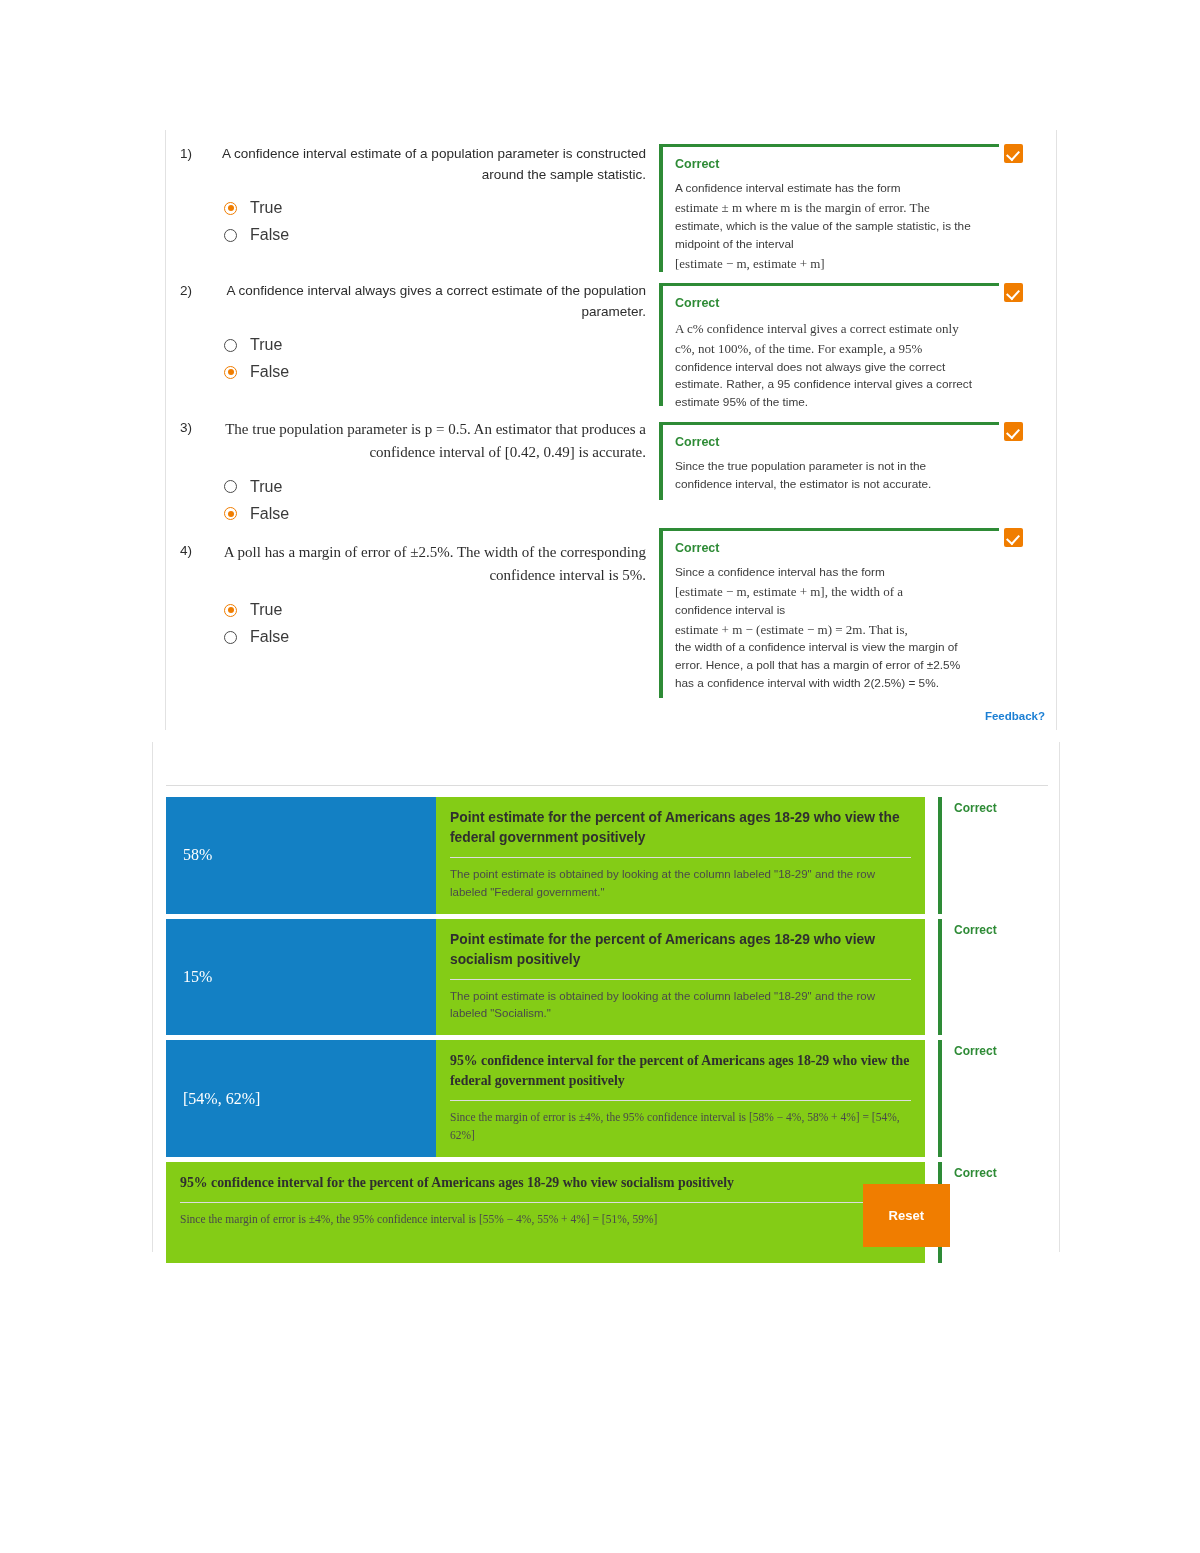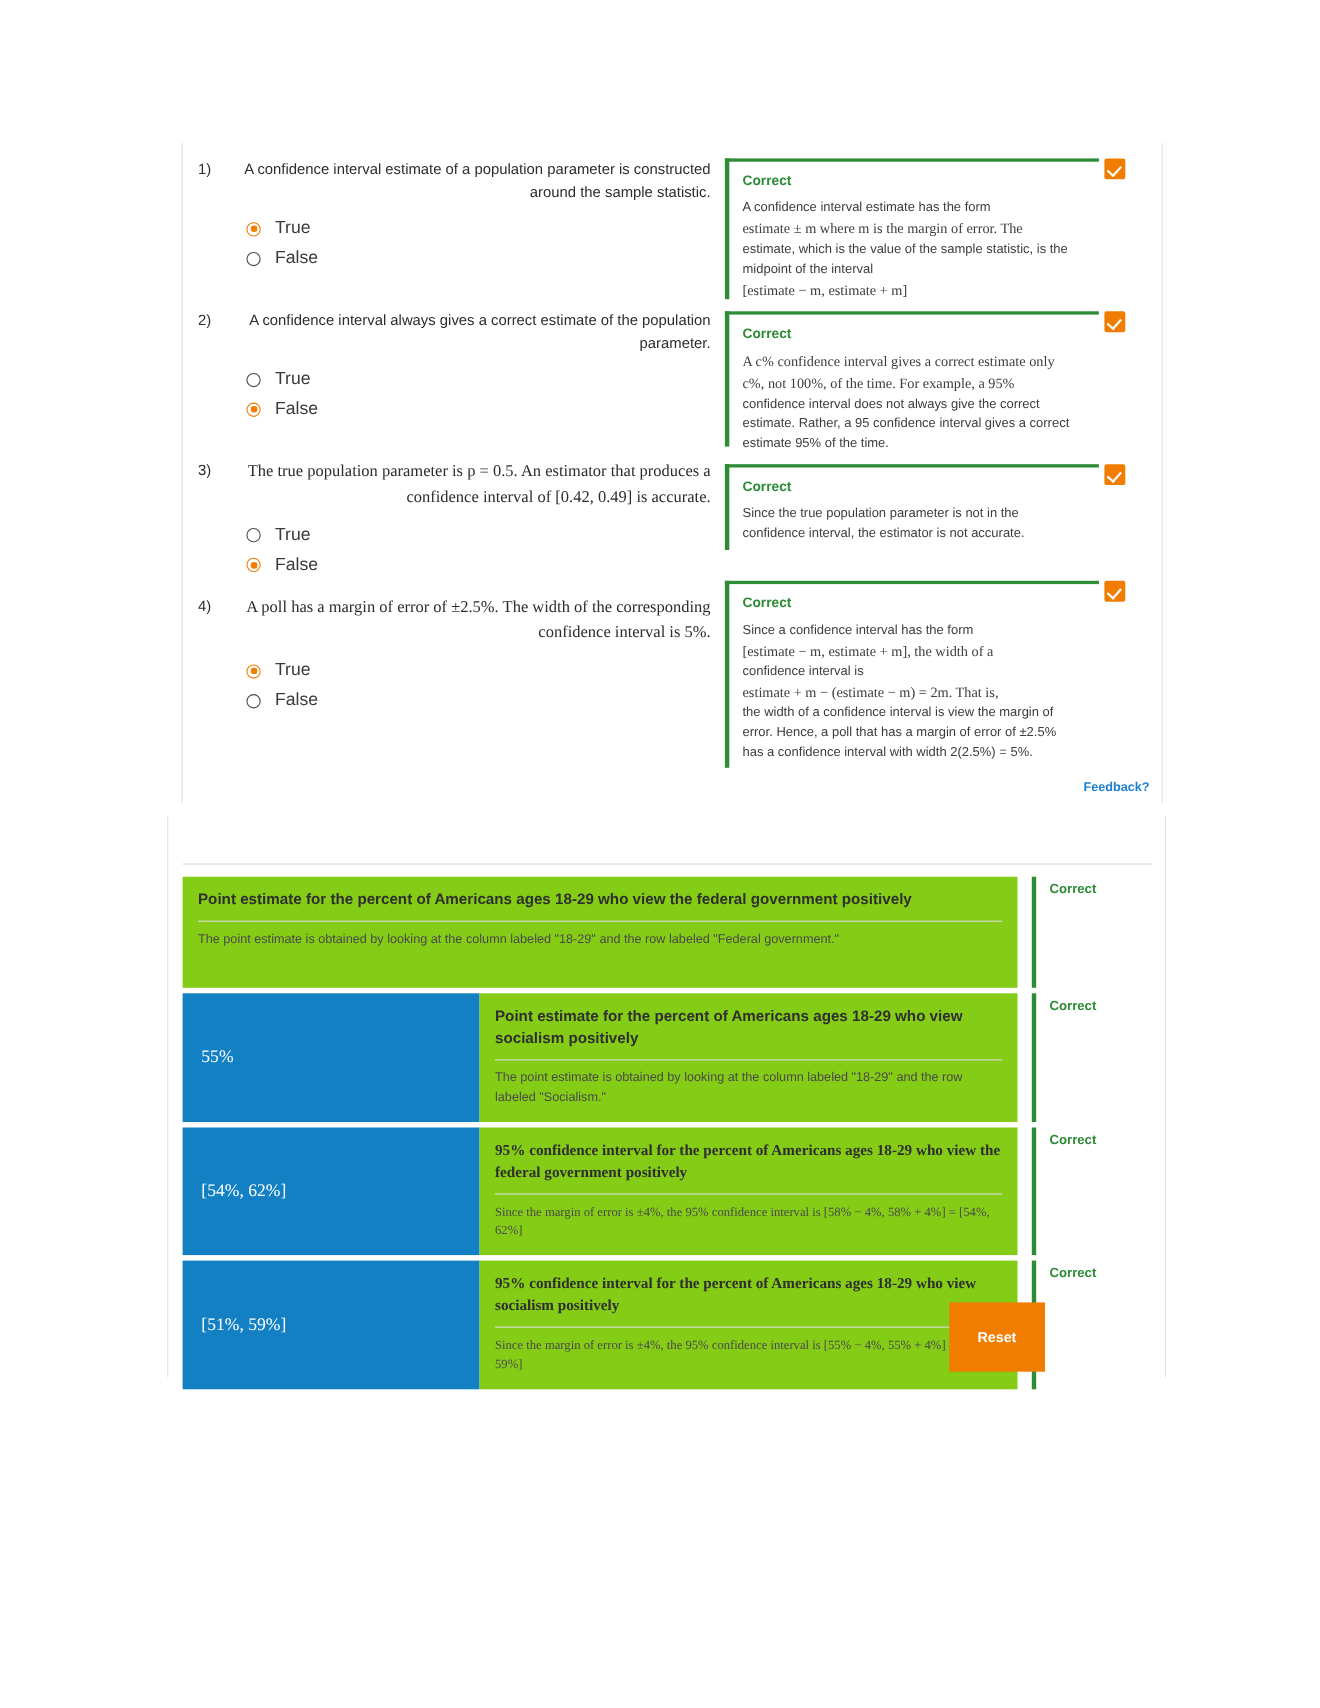--- a/index.html
+++ b/index.html
@@ -335,31 +335,32 @@
 
     <div class="feedback-link">Feedback?</div>
   </div>
 
   <div class="panel-bottom">
     <div class="divider"></div>
 
     <div class="cards">
 
       <div class="card">
+        <div class="card-value">58%</div>
         <div class="card-main">
           <div class="card-q">Point estimate for the percent of Americans ages 18-29 who view the federal government positively</div>
           <div class="card-expl">The point estimate is obtained by looking at the column labeled "18-29" and the row labeled "Federal government."</div>
         </div>
         <div class="card-status">
           <span class="status-text">Correct</span>
         </div>
       </div>
 
       <div class="card">
-        <div class="card-value">55%</div>
+        <div class="card-value">15%</div>
         <div class="card-main">
           <div class="card-q">Point estimate for the percent of Americans ages 18-29 who view socialism positively</div>
           <div class="card-expl">The point estimate is obtained by looking at the column labeled "18-29" and the row labeled "Socialism."</div>
         </div>
         <div class="card-status">
           <span class="status-text">Correct</span>
         </div>
       </div>
 
       <div class="card">
@@ -367,21 +368,20 @@
         <div class="card-main">
           <div class="card-q mathy">95% confidence interval for the percent of Americans ages 18-29 who view the federal government positively</div>
           <div class="card-expl mathy">Since the margin of error is ±4%, the 95% confidence interval is [58% − 4%, 58% + 4%] = [54%, 62%]</div>
         </div>
         <div class="card-status">
           <span class="status-text">Correct</span>
         </div>
       </div>
 
       <div class="card">
-        <div class="card-value mathy">[51%, 59%]</div>
         <div class="card-main">
           <div class="card-q mathy">95% confidence interval for the percent of Americans ages 18-29 who view socialism positively</div>
           <div class="card-expl mathy">Since the margin of error is ±4%, the 95% confidence interval is [55% − 4%, 55% + 4%] = [51%, 59%]</div>
         </div>
         <div class="card-status">
           <span class="status-text">Correct</span>
         </div>
       </div>
 
     </div>

